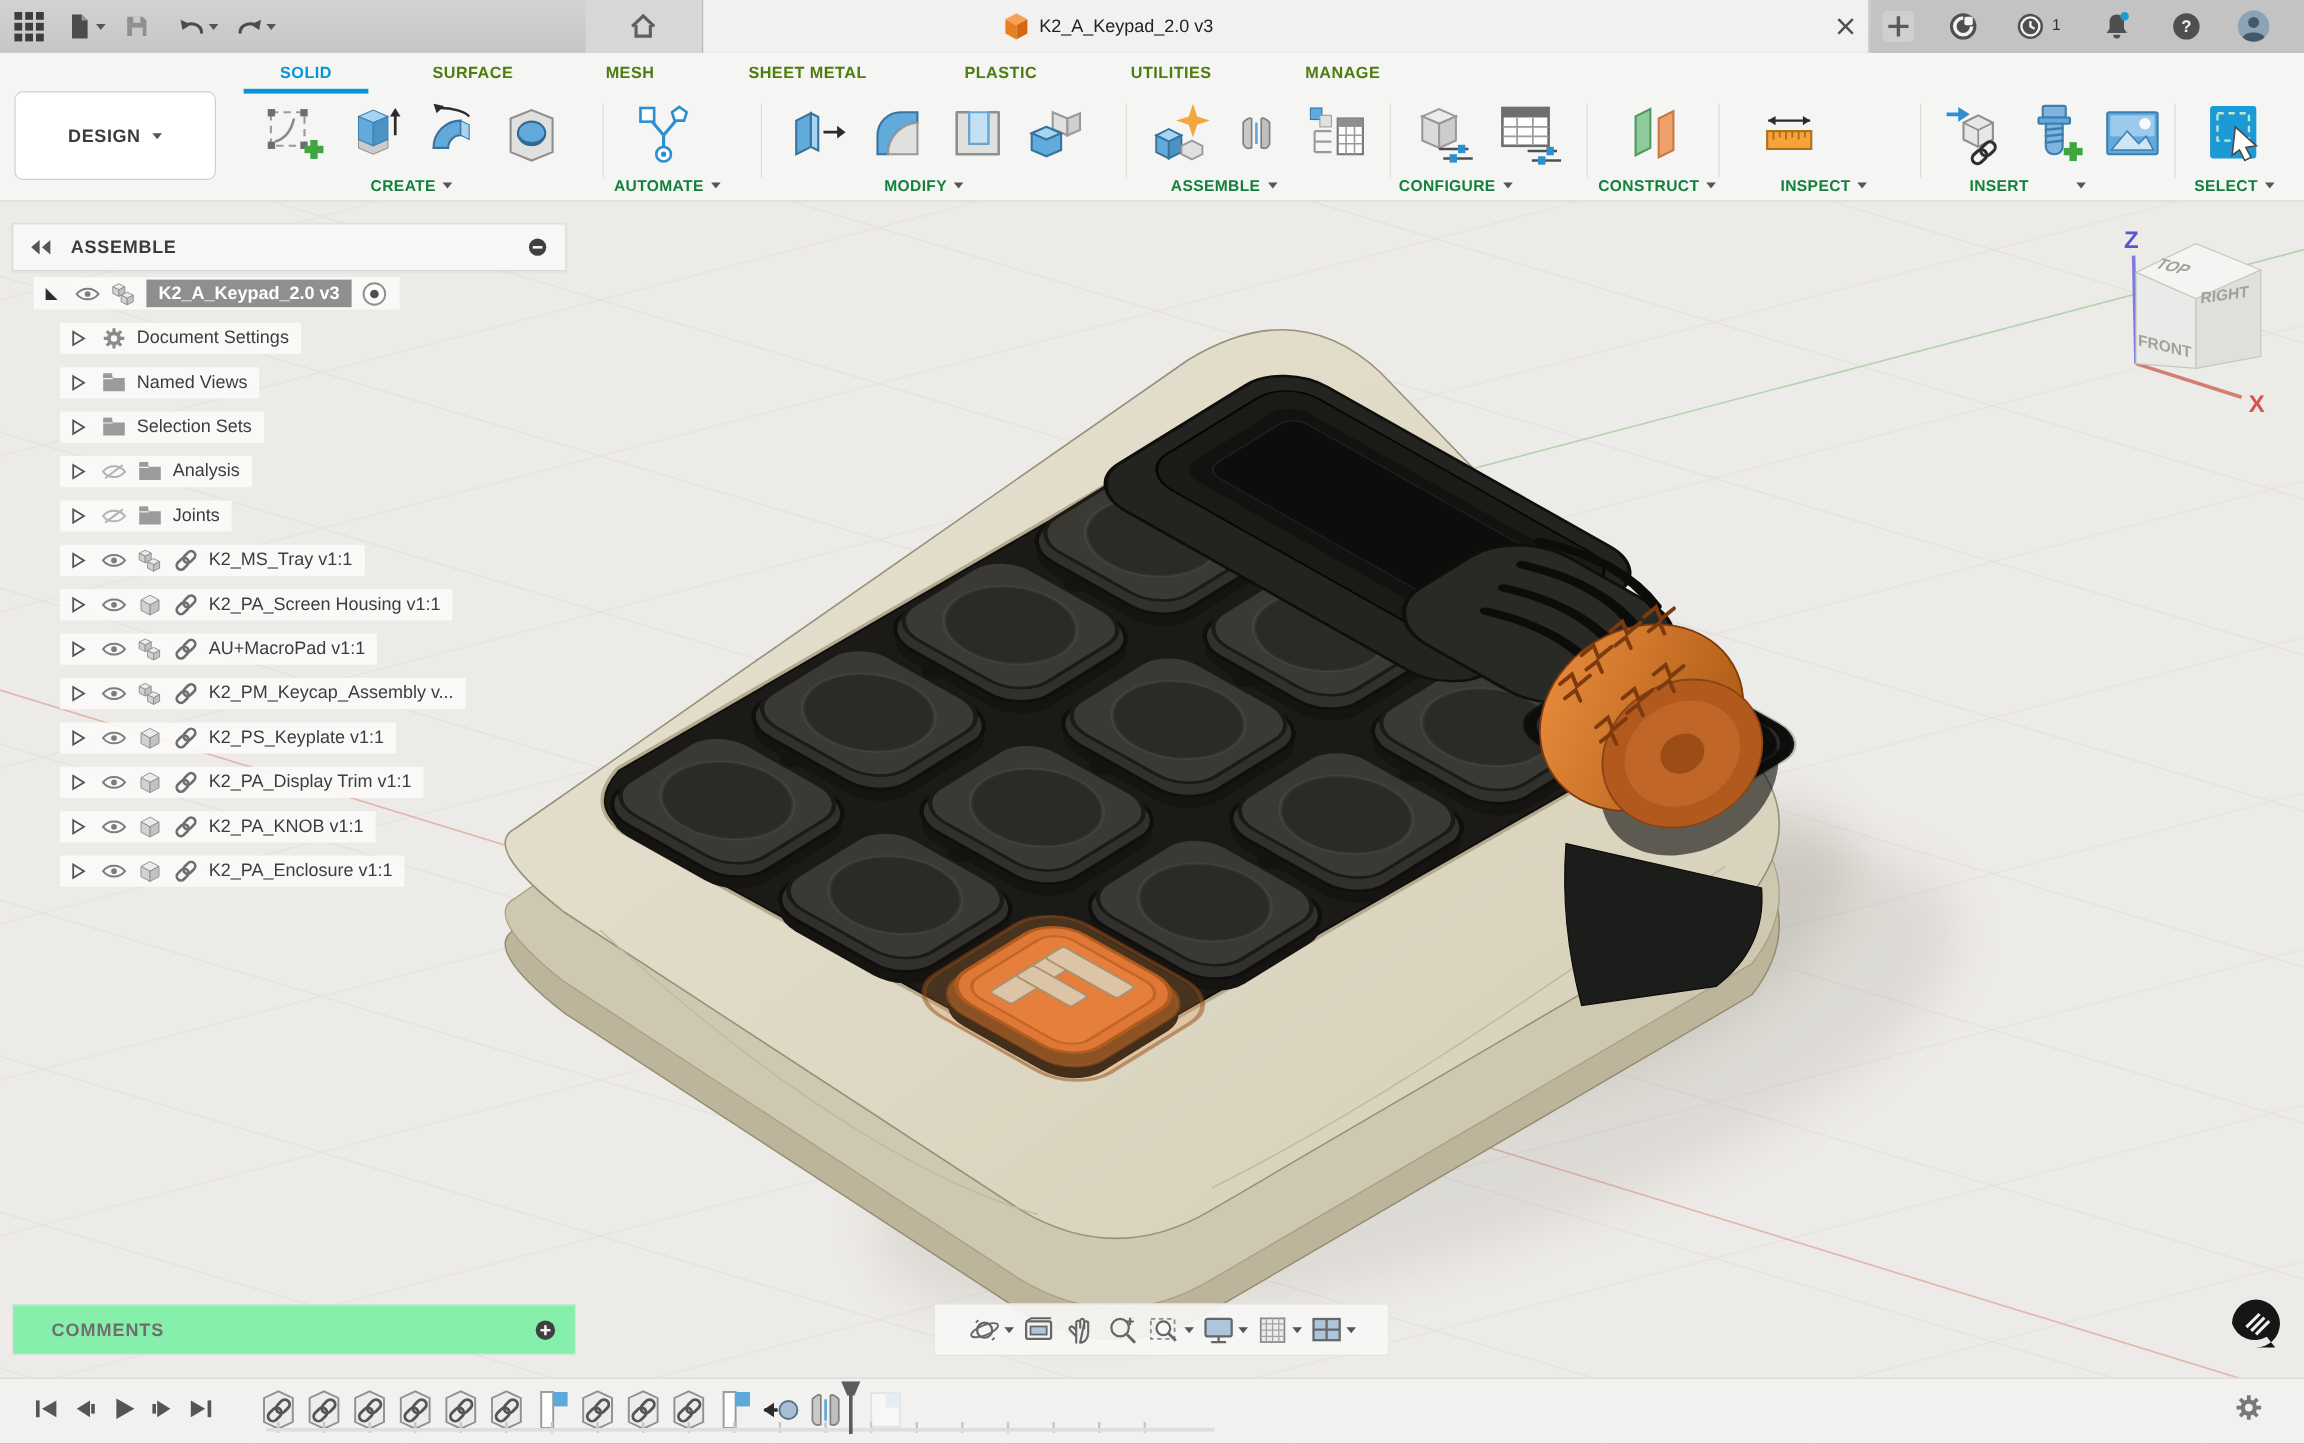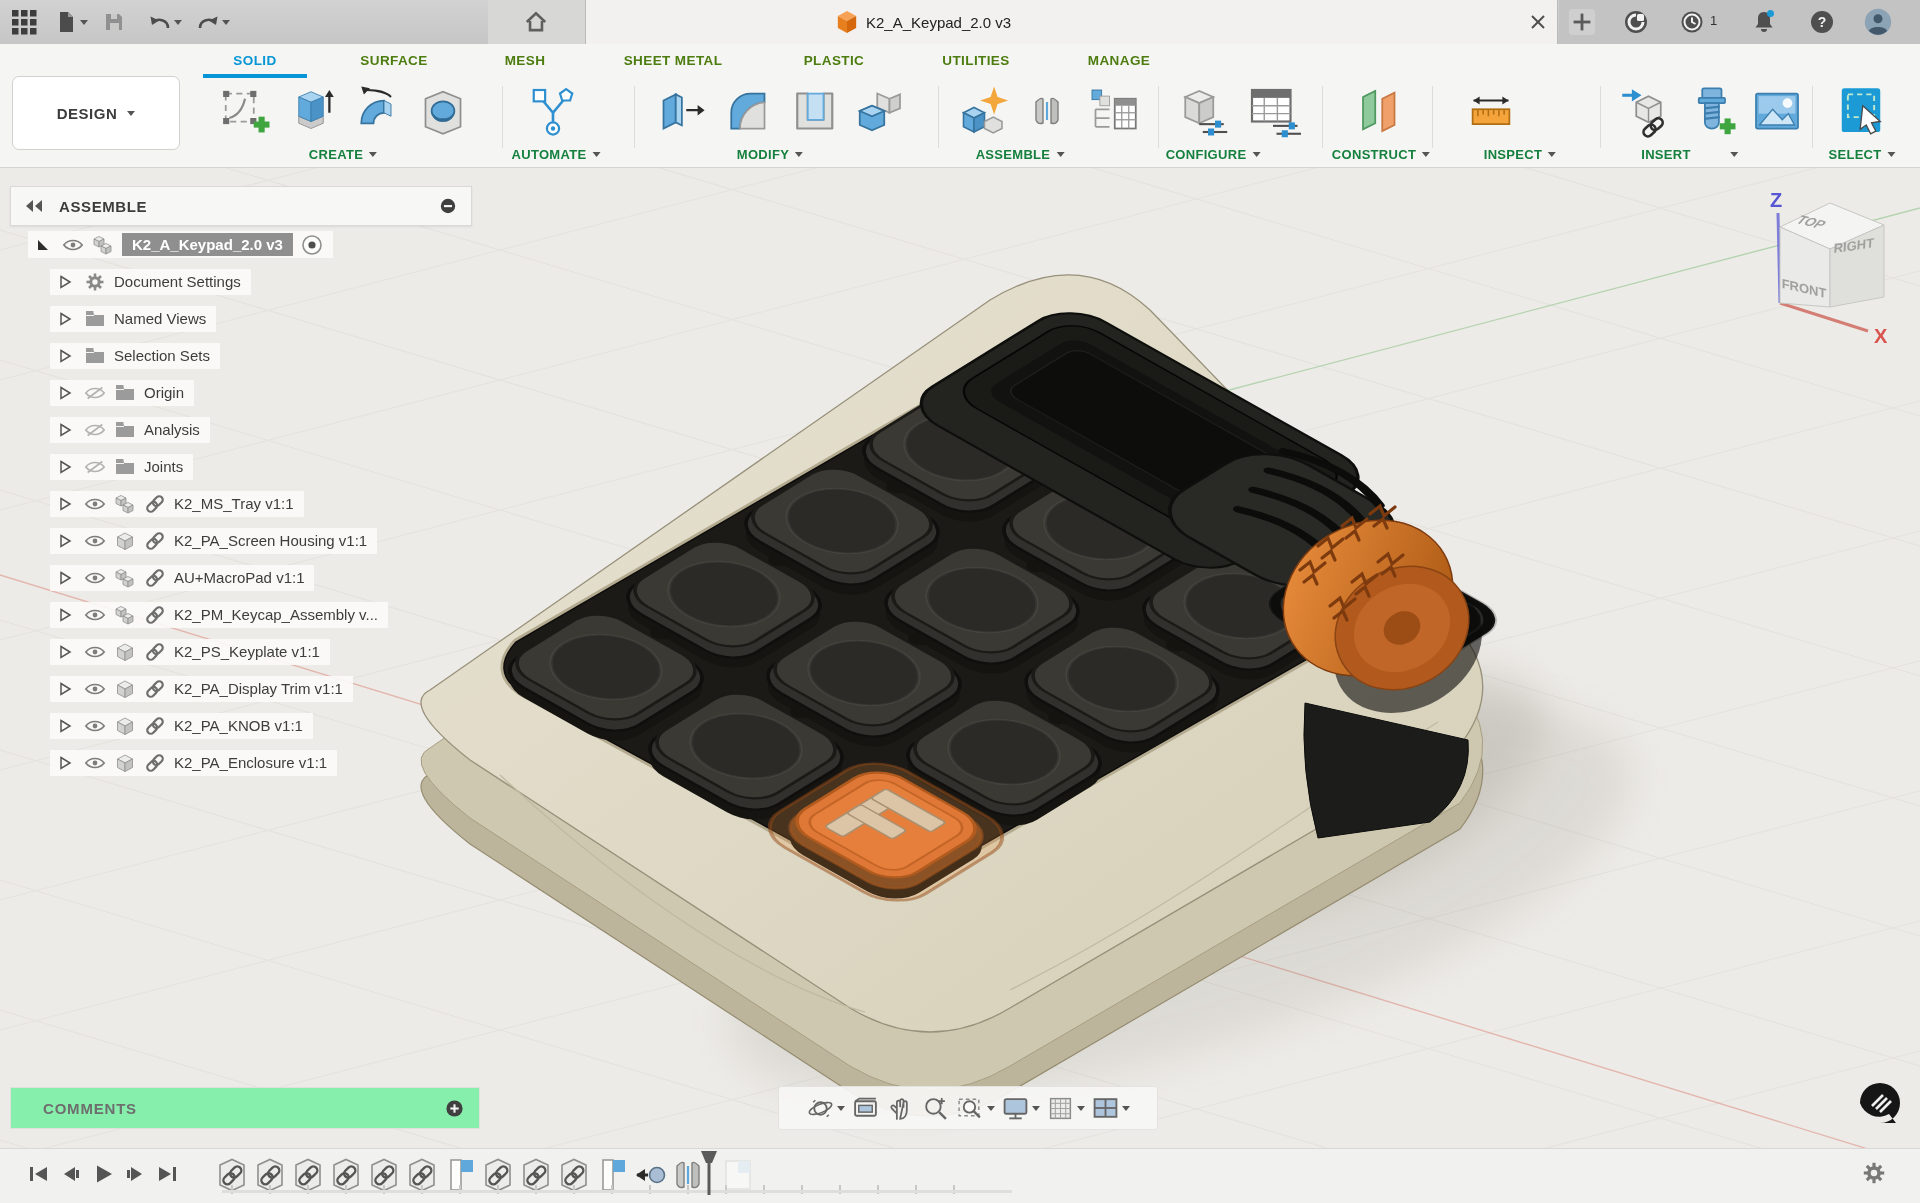--- a/index.html
+++ b/index.html
@@ -920,43 +920,20 @@
                 <line x1="4" y1="14" x2="20" y2="2" stroke="#b2b2b2" stroke-width="1.8"></line>
               </svg>
             </span>
             <span class="bico">
               <svg width="20" height="17" viewBox="0 0 20 17">
                 <path d="M1 3h7l1.5 2H19v11H1z" fill="#9b9b9b"></path>
                 <rect x="1" y="1" width="7.5" height="3" fill="#9b9b9b"></rect>
                 <line x1="1" y1="5.5" x2="9" y2="5.5" stroke="#f4f4f4"></line>
               </svg>
             </span>
-            <span class="lbl">Origin</span>
-          </div>
-        </div>
-        <div class="brow" style="padding-left: 40px;">
-          <div class="chip">
-            <span class="bico">
-              <svg width="14" height="16" viewBox="0 0 14 16">
-                <polygon points="3,2.5 12,8 3,13.5" fill="none" stroke="#555" stroke-width="1.5"></polygon>
-              </svg>
-            </span>
-            <span class="bico">
-              <svg width="24" height="16" viewBox="0 0 24 16">
-                <path d="M2 8 C7 1.5 17 1.5 22 8 C17 14.5 7 14.5 2 8z" fill="none" stroke="#b2b2b2" stroke-width="1.8"></path>
-                <line x1="4" y1="14" x2="20" y2="2" stroke="#b2b2b2" stroke-width="1.8"></line>
-              </svg>
-            </span>
-            <span class="bico">
-              <svg width="20" height="17" viewBox="0 0 20 17">
-                <path d="M1 3h7l1.5 2H19v11H1z" fill="#9b9b9b"></path>
-                <rect x="1" y="1" width="7.5" height="3" fill="#9b9b9b"></rect>
-                <line x1="1" y1="5.5" x2="9" y2="5.5" stroke="#f4f4f4"></line>
-              </svg>
-            </span>
             <span class="lbl">Analysis</span>
           </div>
         </div>
         <div class="brow" style="padding-left: 40px;">
           <div class="chip">
             <span class="bico">
               <svg width="14" height="16" viewBox="0 0 14 16">
                 <polygon points="3,2.5 12,8 3,13.5" fill="none" stroke="#555" stroke-width="1.5"></polygon>
               </svg>
             </span>

